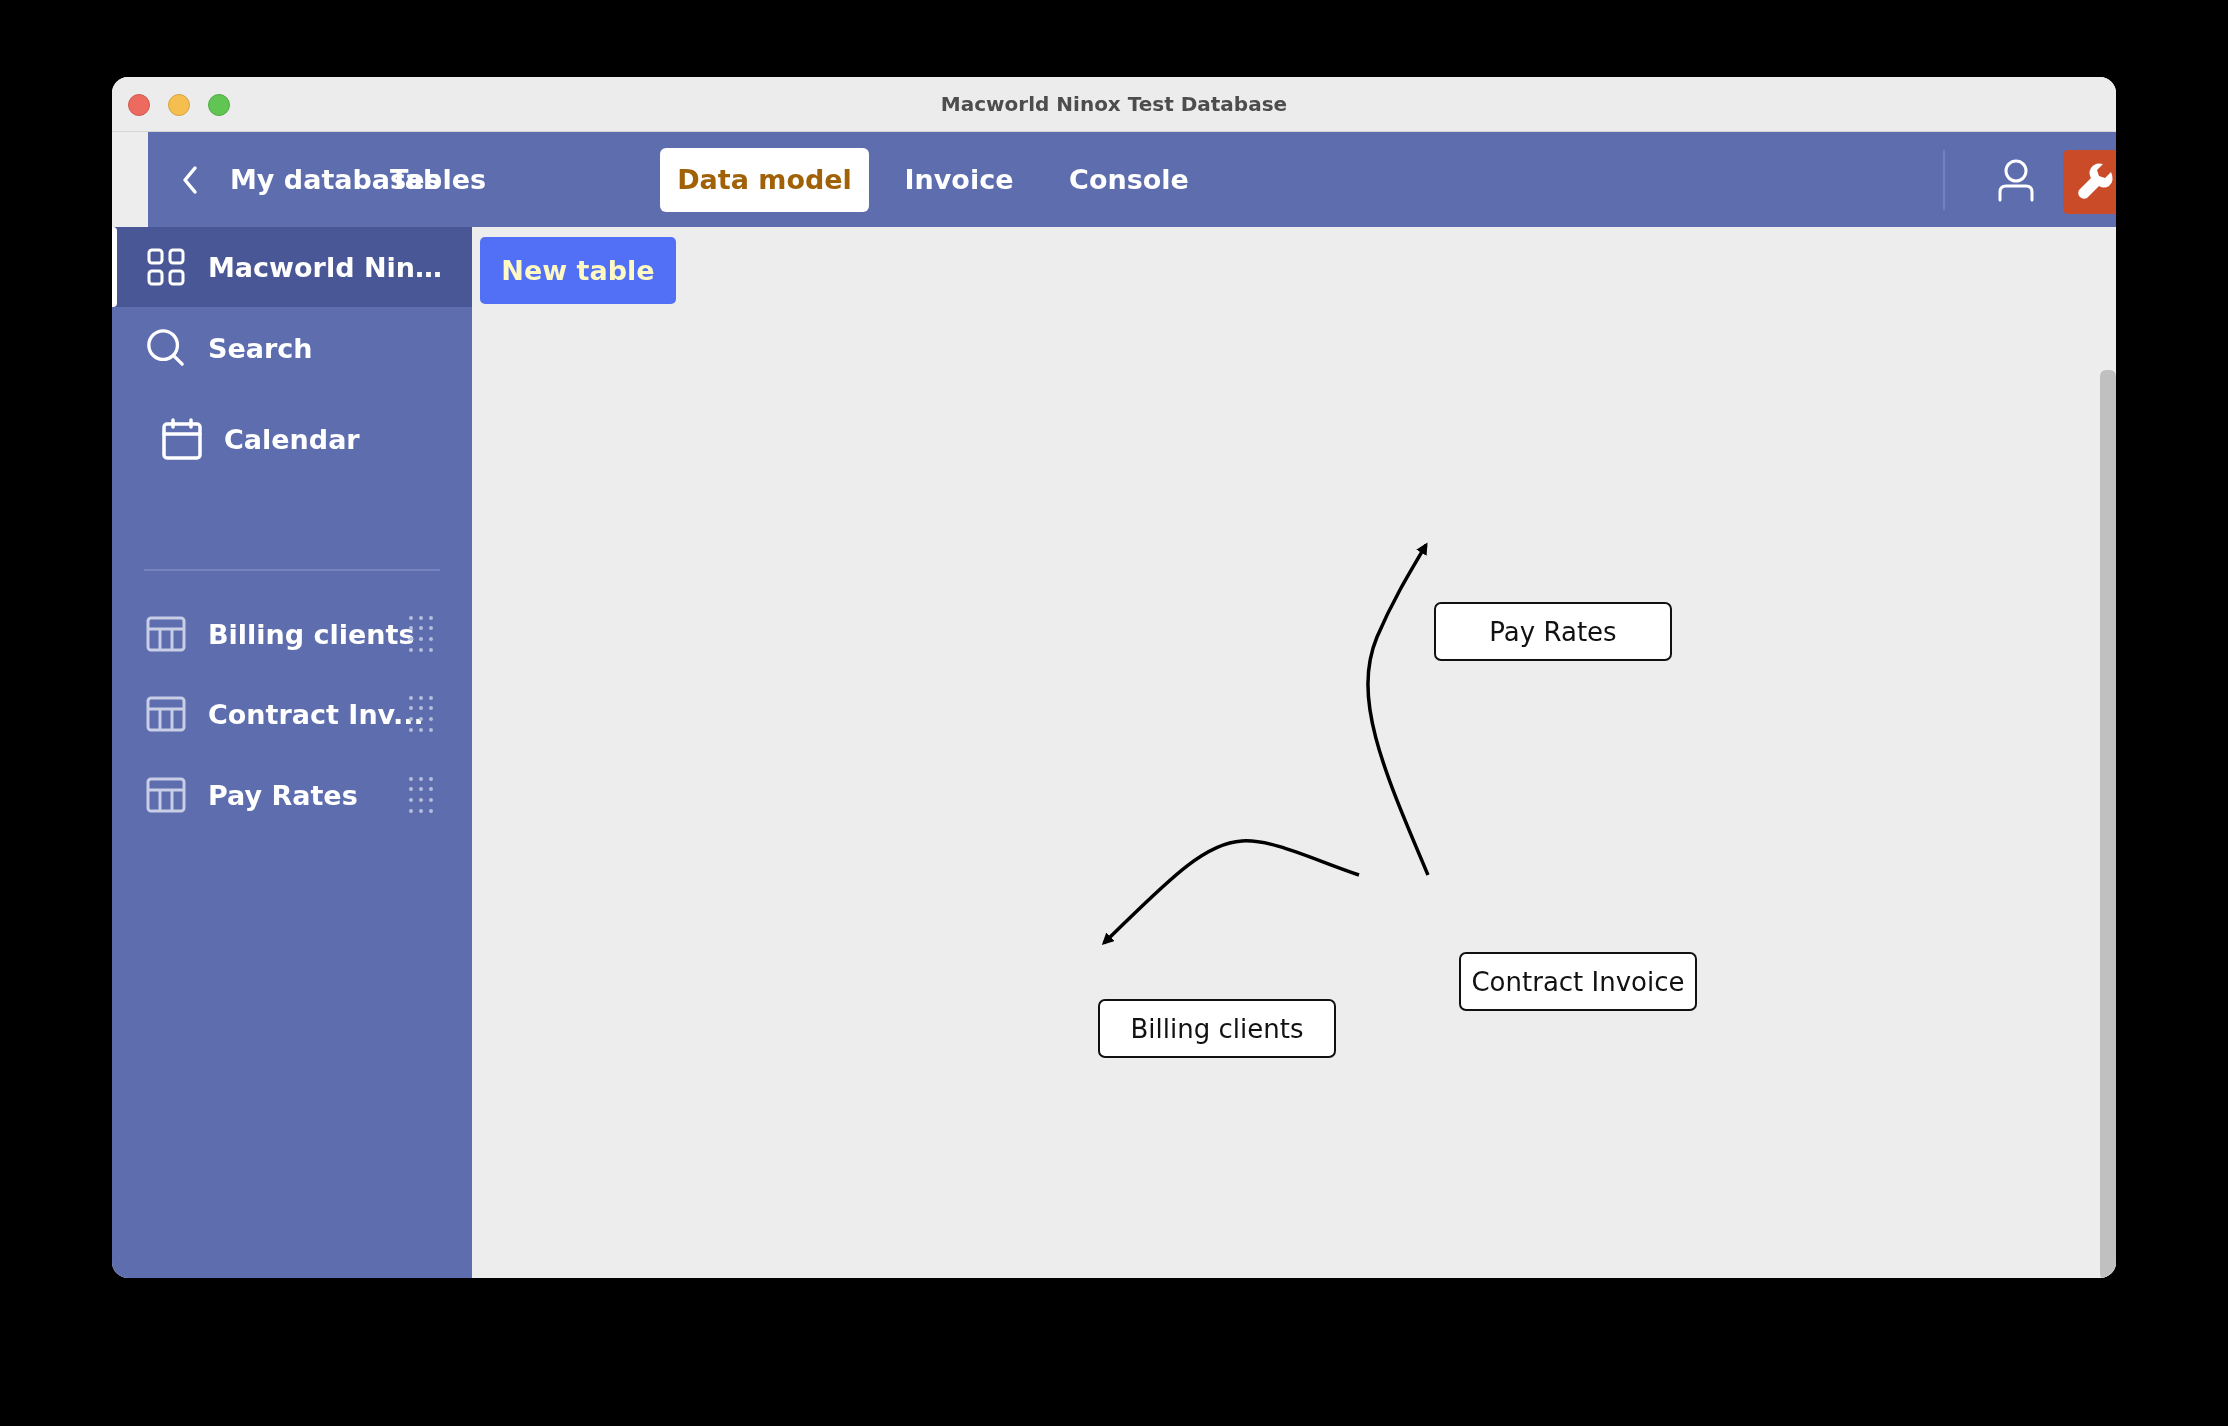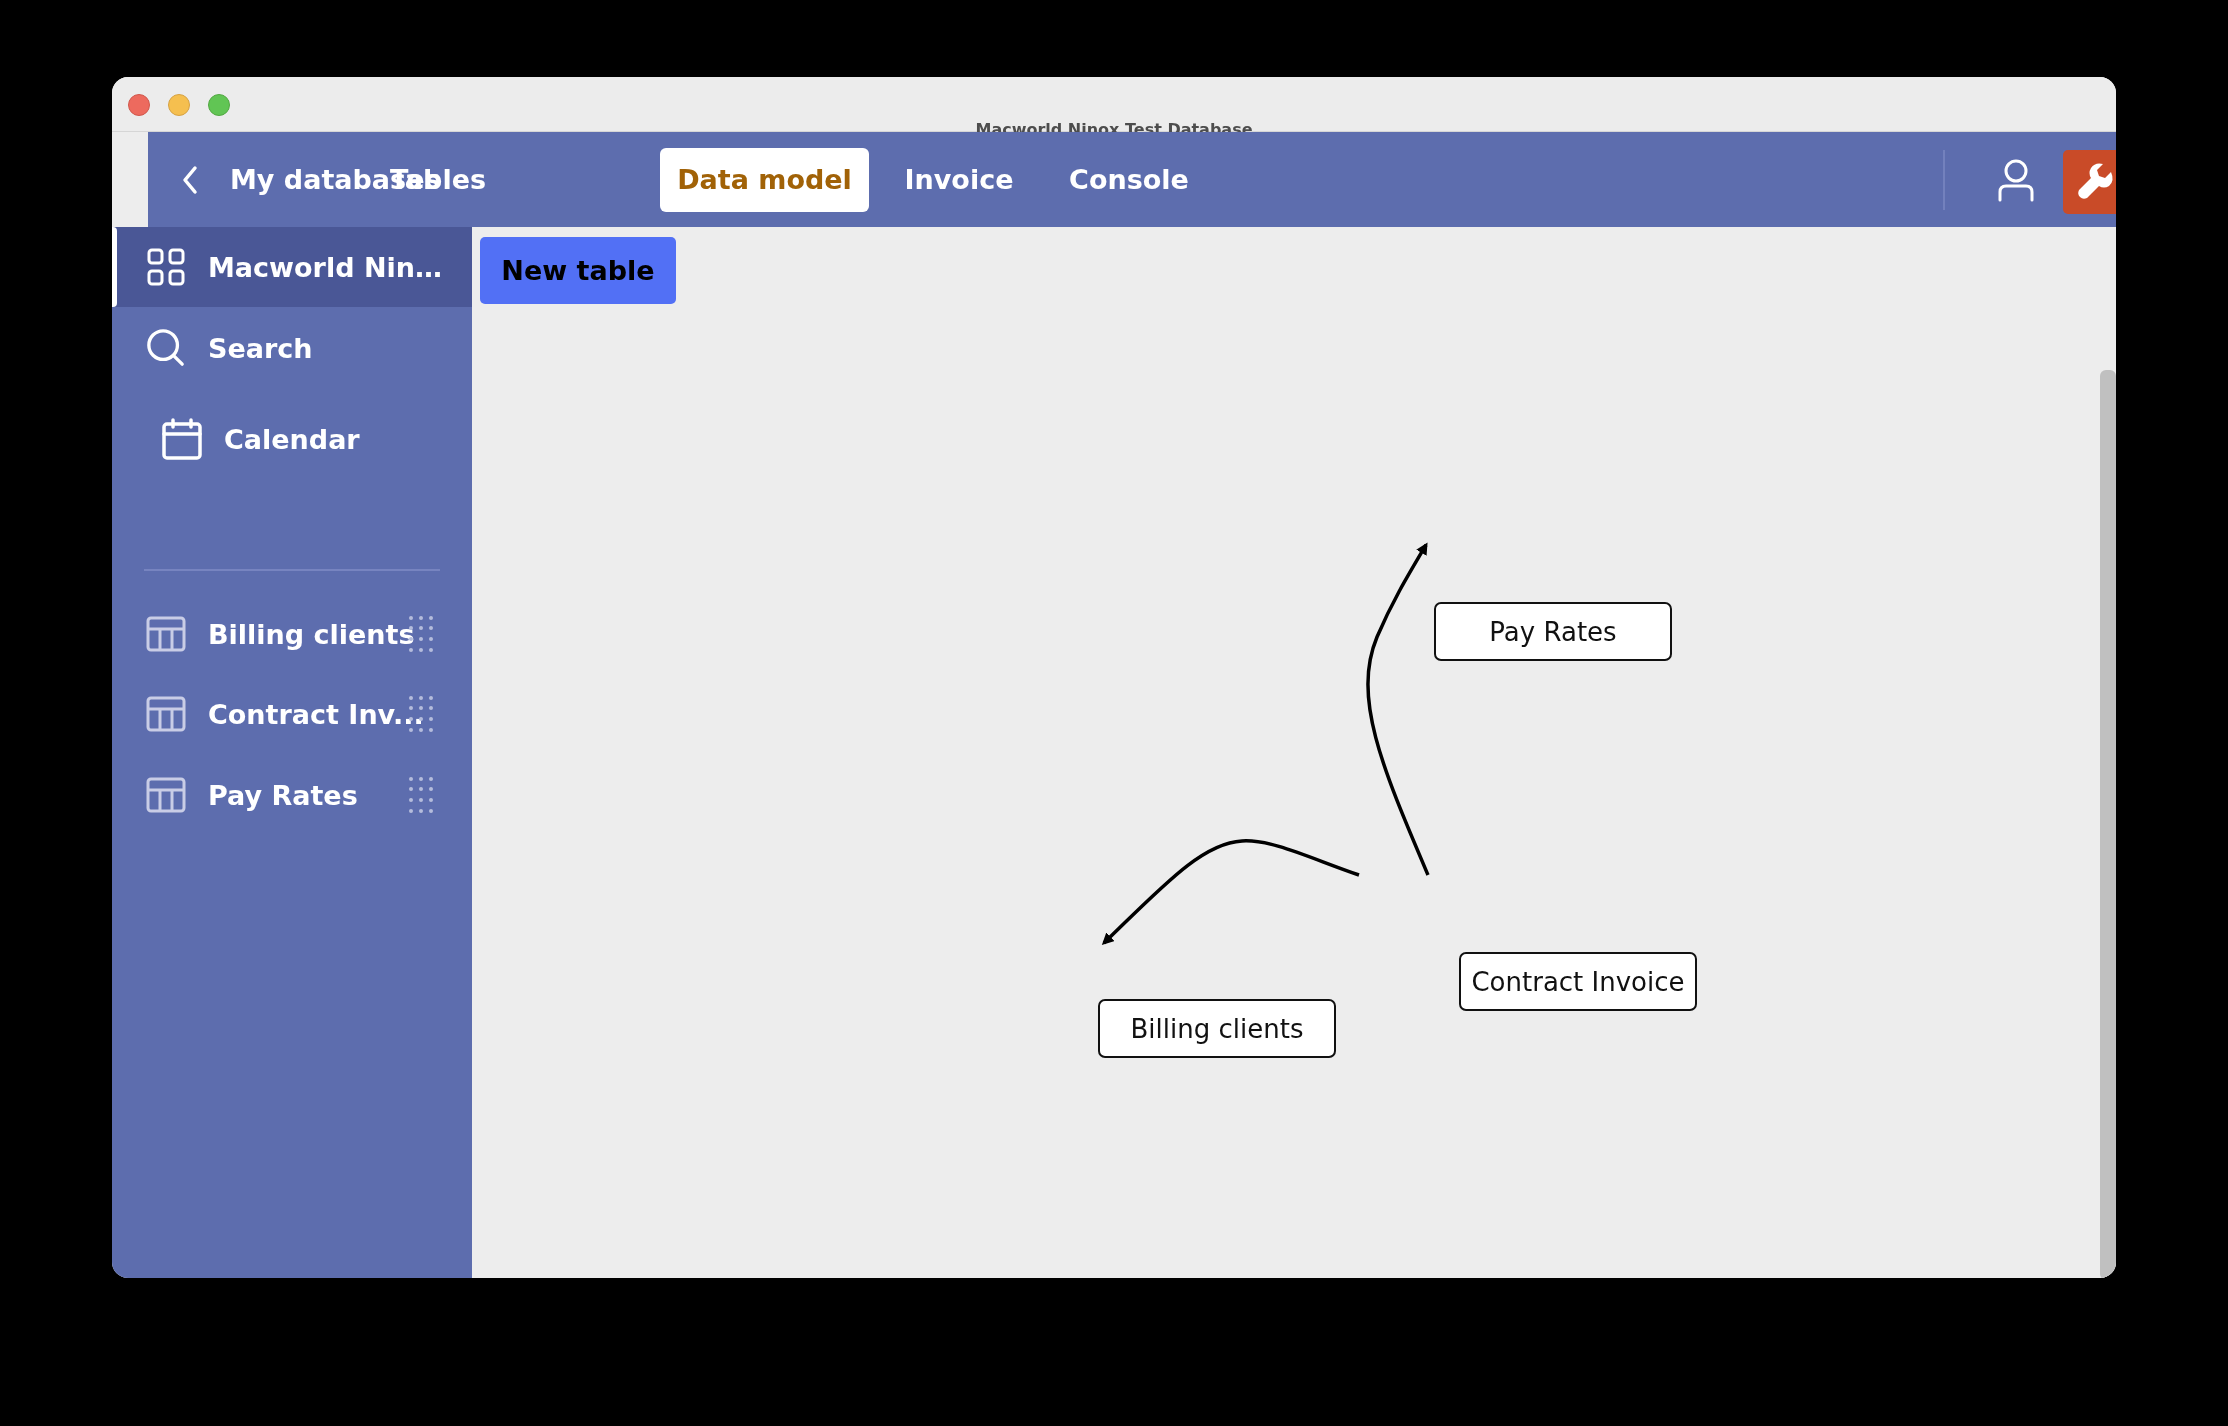--- a/index.html
+++ b/index.html
@@ -7,42 +7,42 @@
          font-family:"DejaVu Sans","Liberation Sans",sans-serif; }
   .window { position:absolute; left:112px; top:77px; width:2004px; height:1201px;
             background:#ededed; border-radius:16px; overflow:hidden; }
   .titlebar { position:absolute; left:0; top:0; width:100%; height:55px; background:#ececec;
               border-bottom:1px solid #d6d6d6; box-sizing:border-box; }
   .traffic { position:absolute; top:17px; width:22px; height:22px; border-radius:50%; box-sizing:border-box; }
   .t-red { left:16px; background:#ed6a5e; border:1px solid #d0574c; }
   .t-yellow { left:56px; background:#f5bf4f; border:1px solid #d6a243; }
   .t-green { left:96px; background:#61c554; border:1px solid #52a842; }
   .win-title { position:absolute; left:0; right:0; top:0; height:55px; line-height:55px; text-align:center;
-               font-size:16px; font-weight:bold; color:#4d4d4d;margin-top:25px; }
+               font-size:20px; font-weight:bold; color:#4d4d4d; }
   .header { position:absolute; left:0; top:55px; width:100%; height:95px; background:#5d6dae;margin-left:36px; }
   .back { position:absolute; left:30px; top:0; height:95px; display:flex; align-items:center; color:#fff; cursor:pointer; }
   .back svg { width:24px; height:36px; }
   .back span { margin-left:28px; font-size:27px; font-weight:bold; }
   .tab { position:absolute; top:16px; height:64px; line-height:64px; font-size:27px; font-weight:bold;
          color:#fff; text-align:center; border-radius:6px; cursor:pointer; }
   .tab.active { background:#fff; color:#a16207; }
   .hdr-divider { position:absolute; left:1795px; top:18px; width:2px; height:60px; background:#7381bd; }
   .user-btn { position:absolute; left:1840px; top:20px; width:56px; height:56px; display:flex; align-items:center; justify-content:center; cursor:pointer; }
   .wrench-btn { position:absolute; left:1915px; top:18px; width:64px; height:64px; background:#c94b28; border-radius:5px;
                 display:flex; align-items:center; justify-content:center; cursor:pointer; }
   .sidebar { position:absolute; left:0; top:150px; width:360px; height:1051px; background:#5d6dae; }
   .s-item { position:absolute; left:0; width:360px; height:80px; display:flex; align-items:center; cursor:pointer; color:#fff; }
   .s-item.active { background:#4a5796; }
   .s-item.active::before { content:""; position:absolute; left:0; top:0; width:5px; height:80px; background:#fff; border-radius:0 4px 4px 0; }
   .s-icon { position:absolute; left:34px; width:40px; height:40px; display:flex; align-items:center; justify-content:center; }
   .s-label { position:absolute; left:96px; font-size:27px; font-weight:bold; white-space:nowrap; overflow:hidden; text-overflow:ellipsis; max-width:235px; }
   .s-divider { position:absolute; left:32px; top:342px; width:296px; height:2px; background:#7784c0; }
   .drag { position:absolute; left:296px; width:26px; height:38px; }
   .canvas { position:absolute; left:360px; top:150px; width:1644px; height:1051px; background:#ededed; }
-  .btn-new { position:absolute; left:8px; top:10px; width:196px; height:67px; background:#5270f5; color:#000000;
+  .btn-new { position:absolute; left:8px; top:10px; width:196px; height:67px; background:#5270f5; color:#fef9c3;
              border-radius:5px; font-size:27px; font-weight:bold; display:flex; align-items:center; justify-content:center; cursor:pointer; }
   .scrollbar { position:absolute; left:1628px; top:143px; width:16px; height:910px; background:#c0c0c0; border-radius:6px; }
   .node { position:absolute; width:238px; height:59px; background:#fff; border:2px solid #111; border-radius:7px; box-sizing:border-box;
           display:flex; align-items:center; justify-content:center; font-size:26px; color:#111; cursor:pointer; }
   svg.edges { position:absolute; left:0; top:0; width:1644px; height:1051px; pointer-events:none; }
 </style>
 </head>
 <body>
 
 <div class="window">

